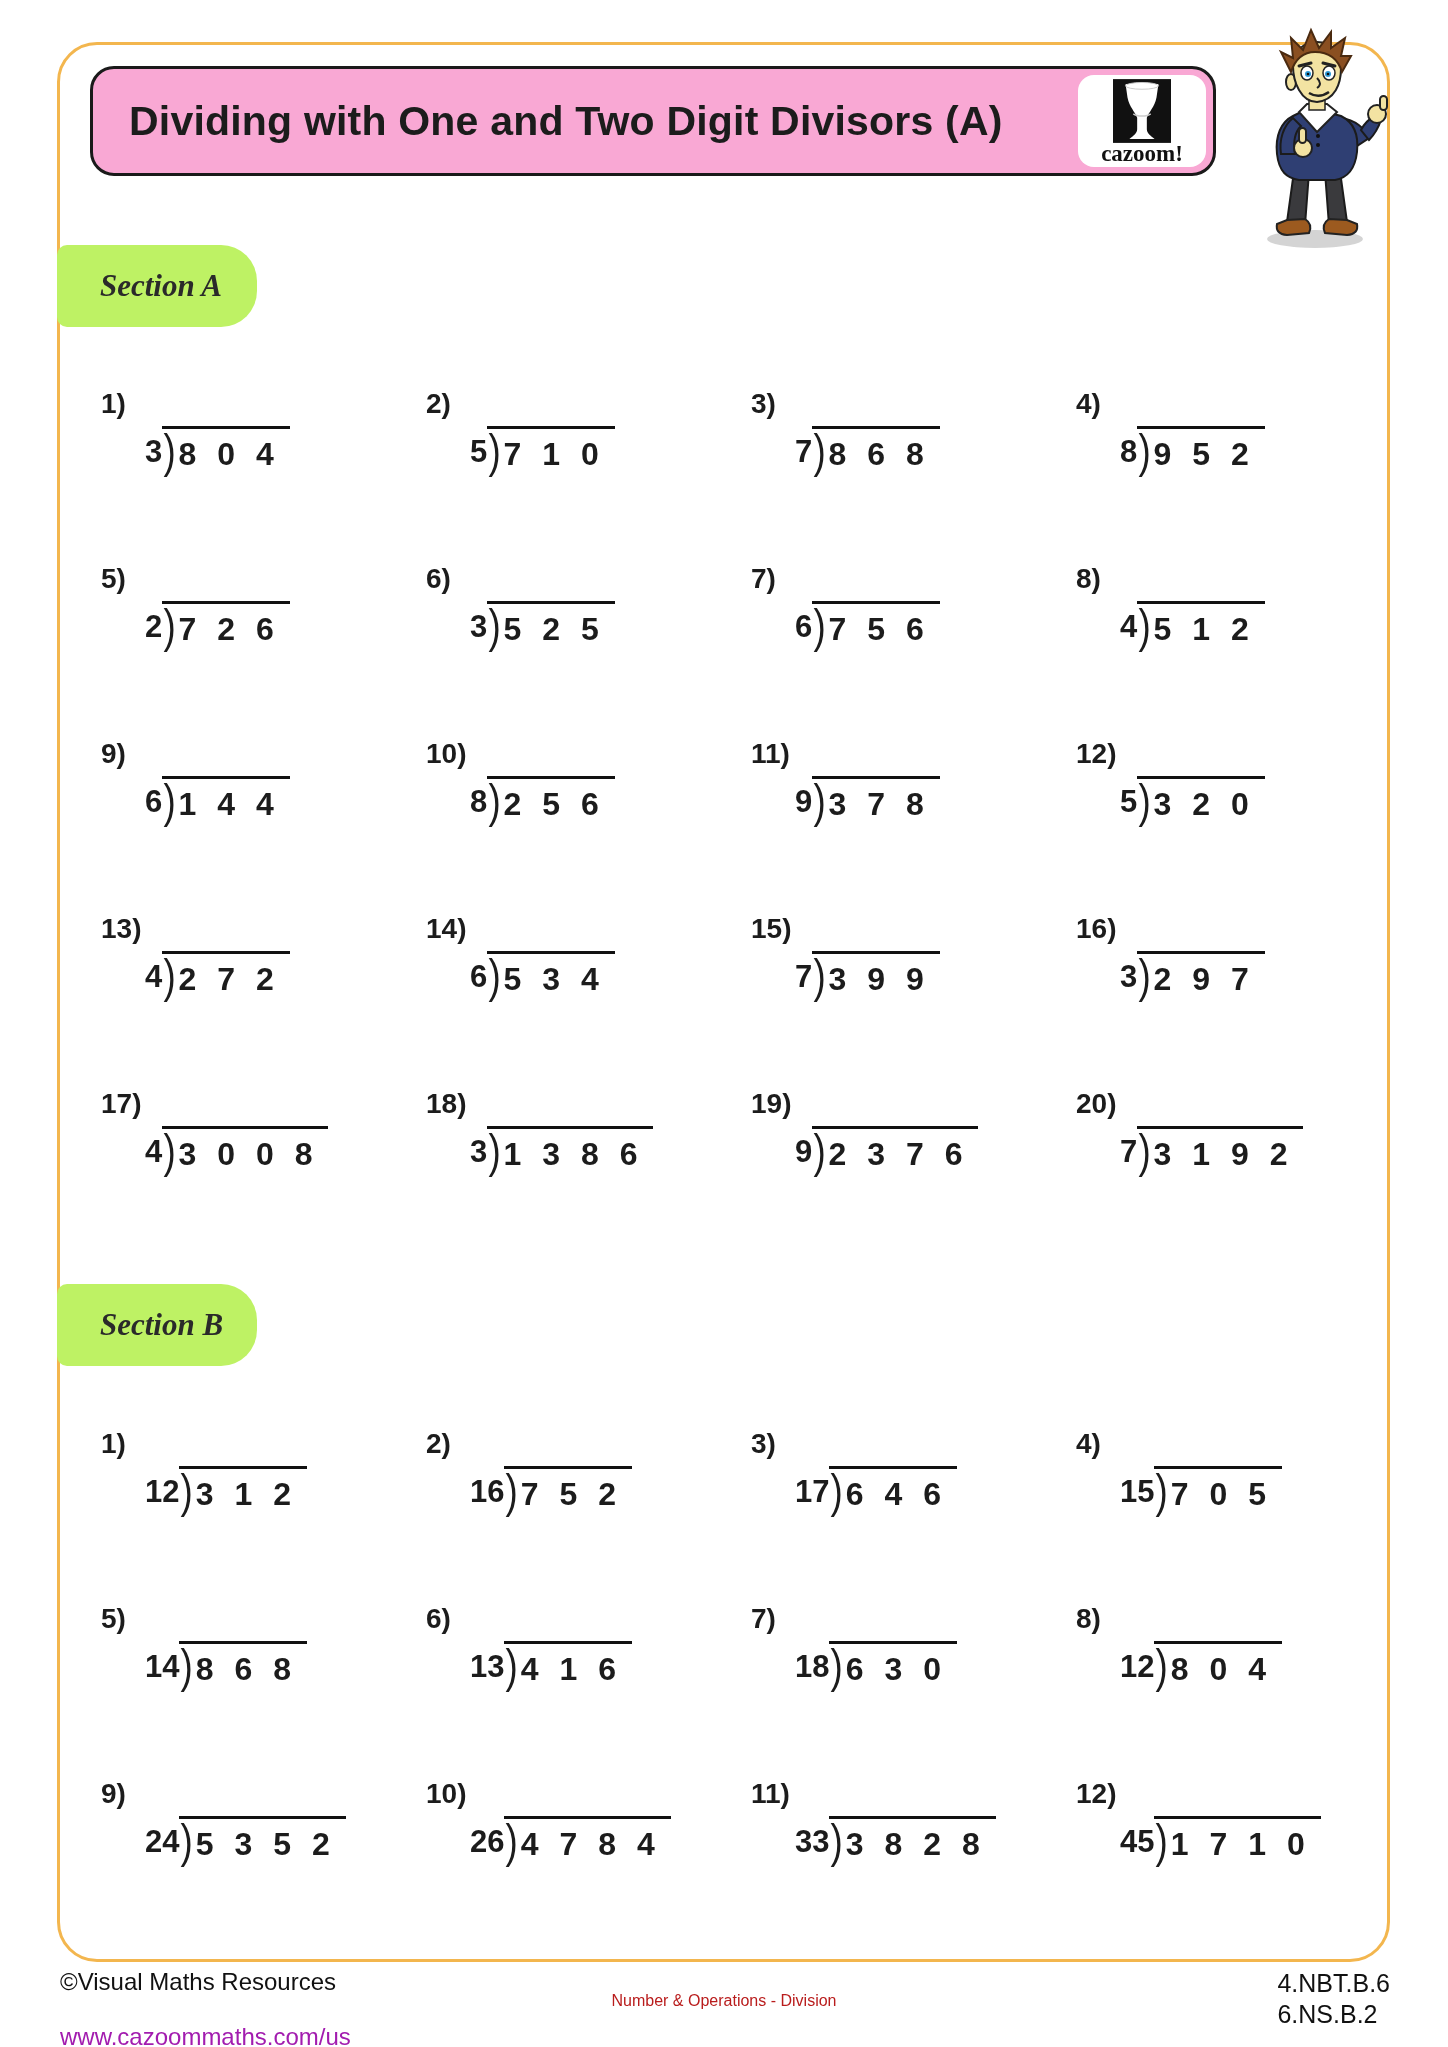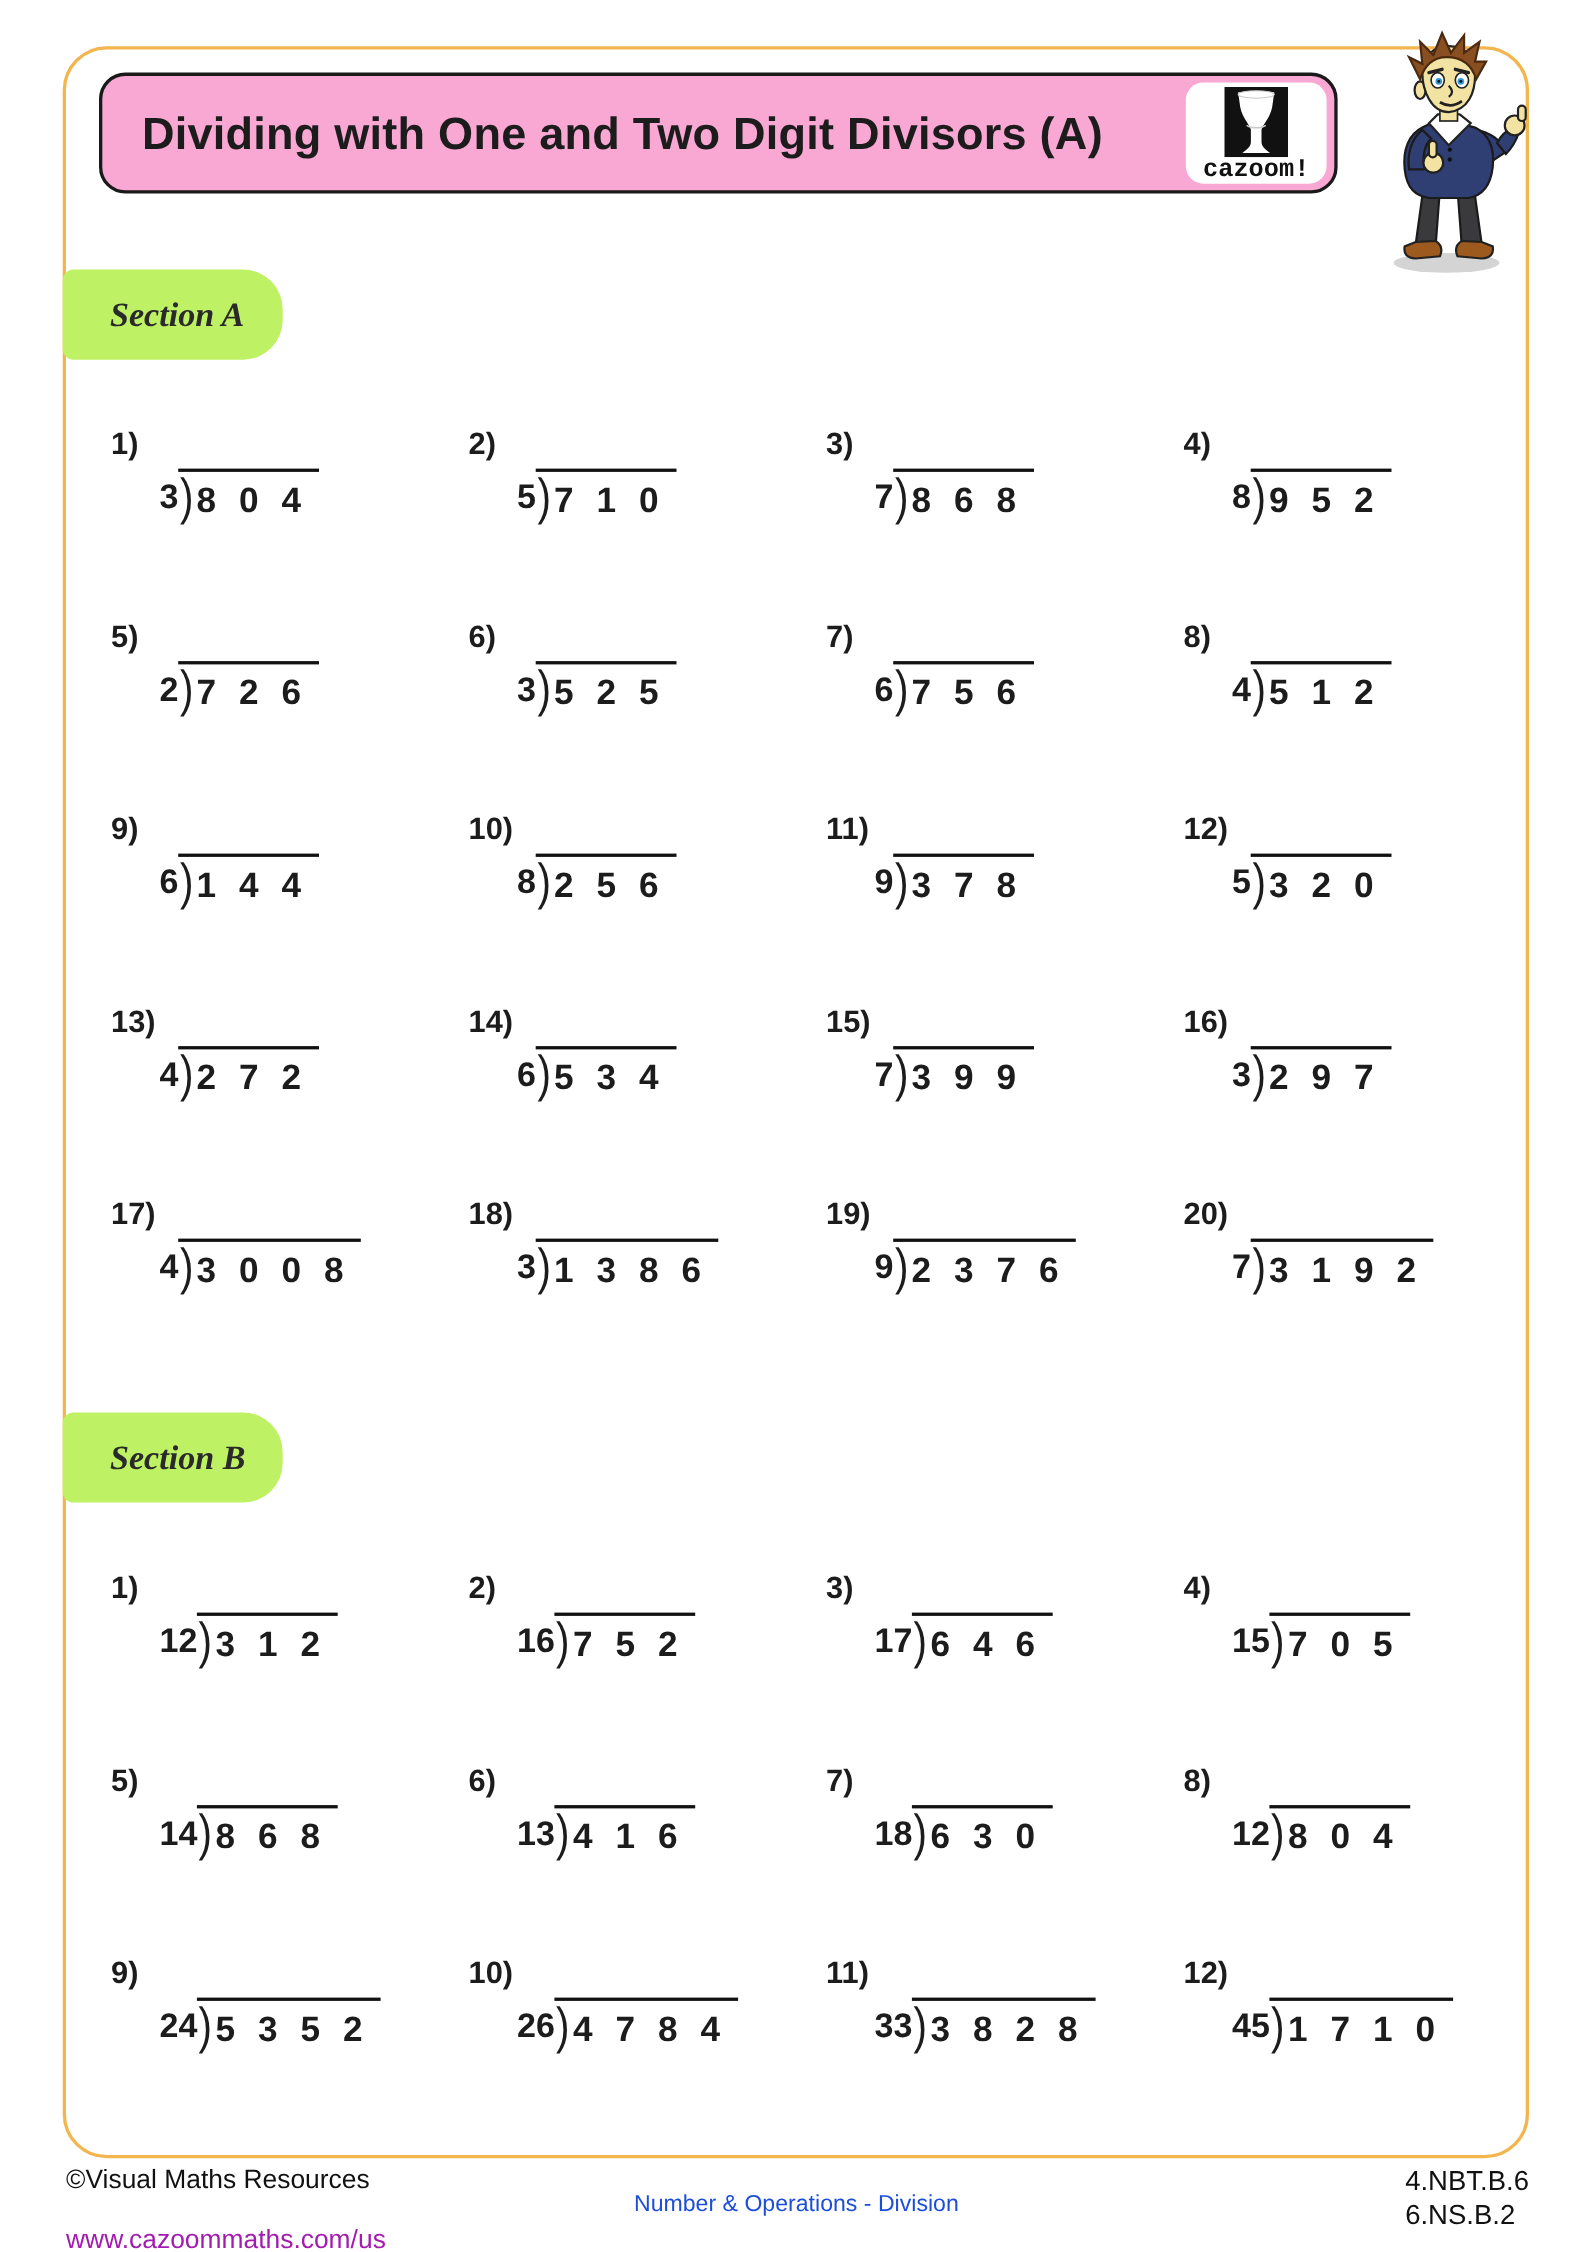--- a/index.html
+++ b/index.html
@@ -20,21 +20,21 @@
   .page-title {
     padding-left:36px; font-size:41px; font-weight:bold; color:#1c1c1c; letter-spacing:0.2px;
   }
   .logo-box {
     position:absolute; right:7px; top:6px; width:128px; height:92px;
     background:#ffffff; border-radius:16px;
     display:flex; flex-direction:column; align-items:center; justify-content:flex-start;
     padding-top:4px;
   }
   .logo-text {
-    font-family:Liberation Mono, monospace; font-weight:bold; font-size:23px; color:#111; margin-top:-2px;
+    font-family:Liberation Serif, serif; font-weight:bold; font-size:23px; color:#111; margin-top:-2px;
   }
 
   
   .mascot { position:absolute; left:1232px; top:26px; width:170px; height:230px; z-index:5; }
 
   
   .section-header {
     position:absolute; left:57px; width:200px; height:82px;
     background:#bef264; border-radius:10px 36px 36px 10px;
     display:flex; align-items:center;
@@ -58,21 +58,21 @@
   .plabel { font-size:28px; font-weight:bold; color:#1c1c1c; }
   .pexpr { margin-left:44px; margin-top:6px; display:inline-flex; align-items:flex-start; }
   .divisor { font-size:31px; font-weight:bold; color:#1c1c1c; padding-top:8px; line-height:36px; }
   .expr-under { display:inline-block; border-top:3px solid #111; padding:3px 10px 0 0; }
   .paren { display:inline-block; font-size:46px; font-weight:400; color:#1c1c1c; line-height:38px; margin-right:1px; transform:scaleX(0.8); }
   .dividend { display:inline-block; font-size:32px; font-weight:bold; color:#1c1c1c; letter-spacing:6px; line-height:40px; vertical-align:top; padding-top:2px; }
 
   
   .footer-left { position:absolute; left:60px; top:1966px; font-size:24px; color:#111; line-height:31px; }
   .footer-link { color:#a21caf; cursor:pointer;margin-top:24px; }
-  .footer-center { position:absolute; left:0; width:1448px; top:1992px; text-align:center; font-size:21px; color:#1d4ed8; }
+  .footer-center { position:absolute; left:0; width:1448px; top:1992px; text-align:center; font-size:16px; color:#b91c1c; }
   .footer-right { position:absolute; right:58px; top:1968px; text-align:left; font-size:25px; color:#111; line-height:31px; }
 </style>
 </head>
 <body>
 
 <div class="page-border"></div>
 
 <div class="title-box">
   <div class="page-title">Dividing with One and Two Digit Divisors (A)</div>
   <div class="logo-box">

